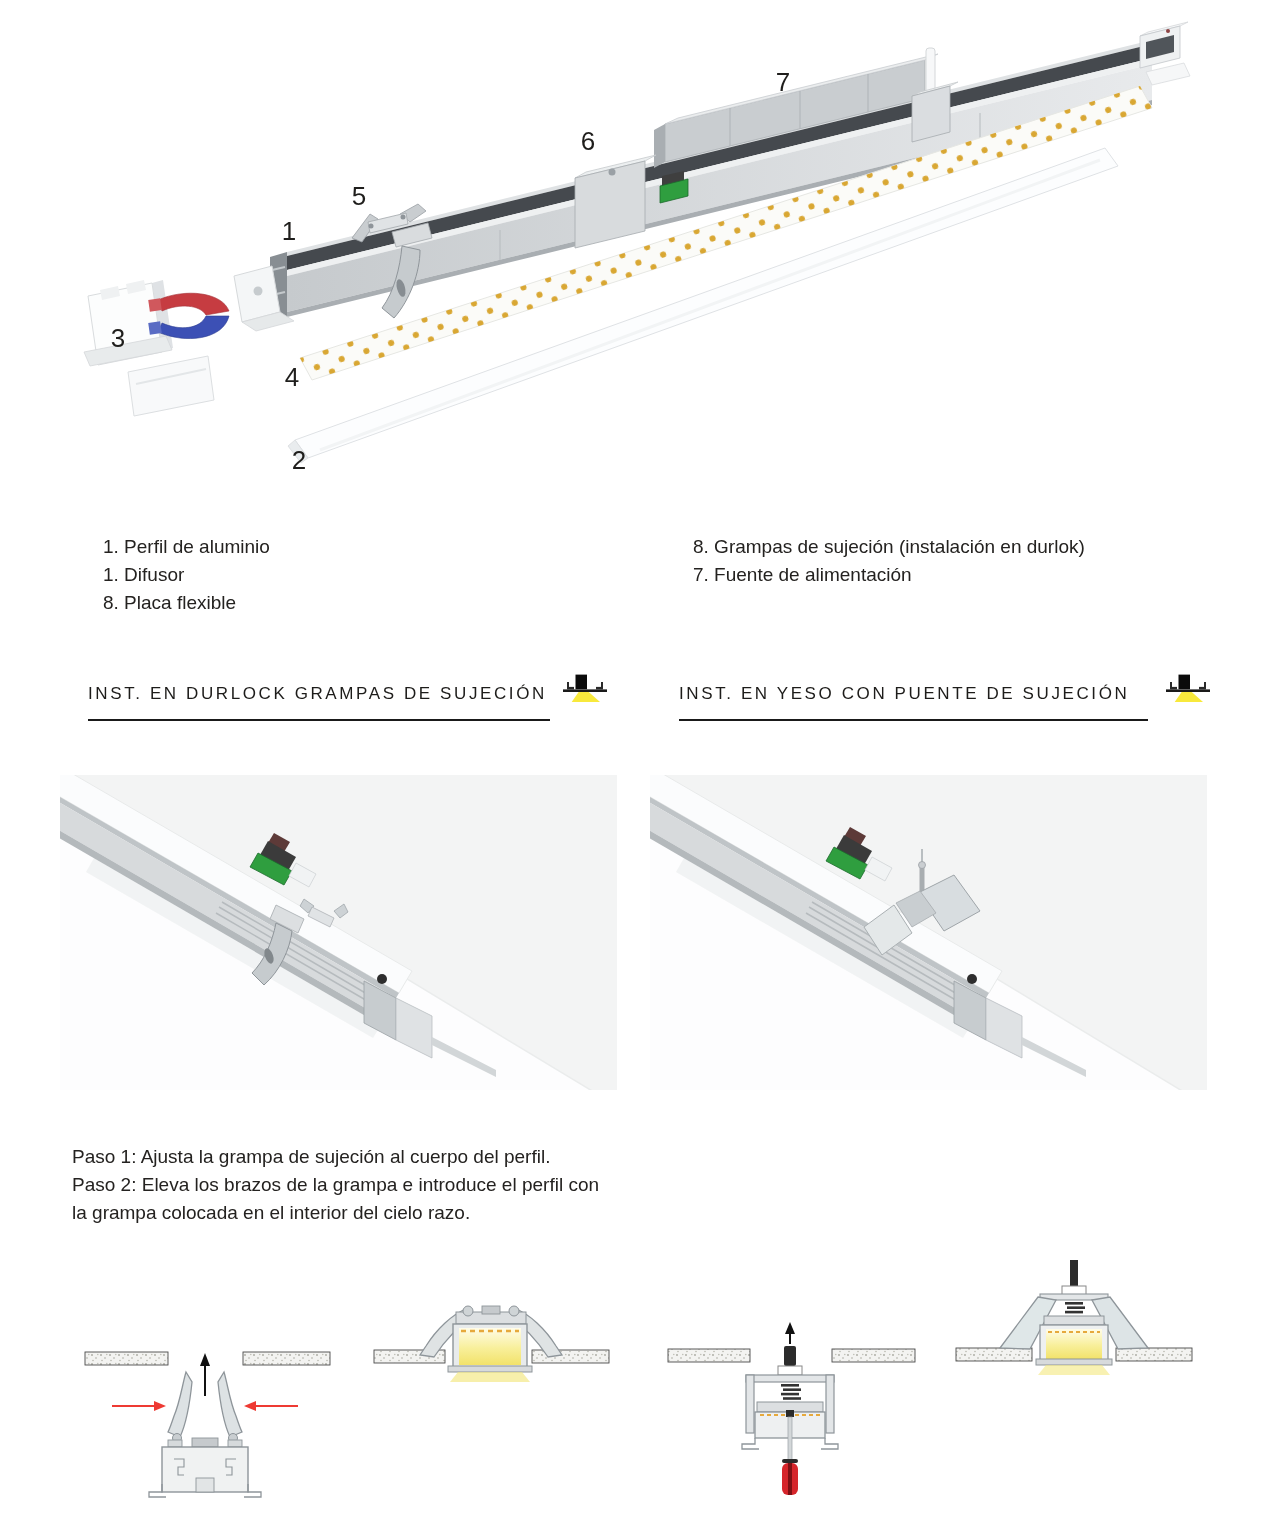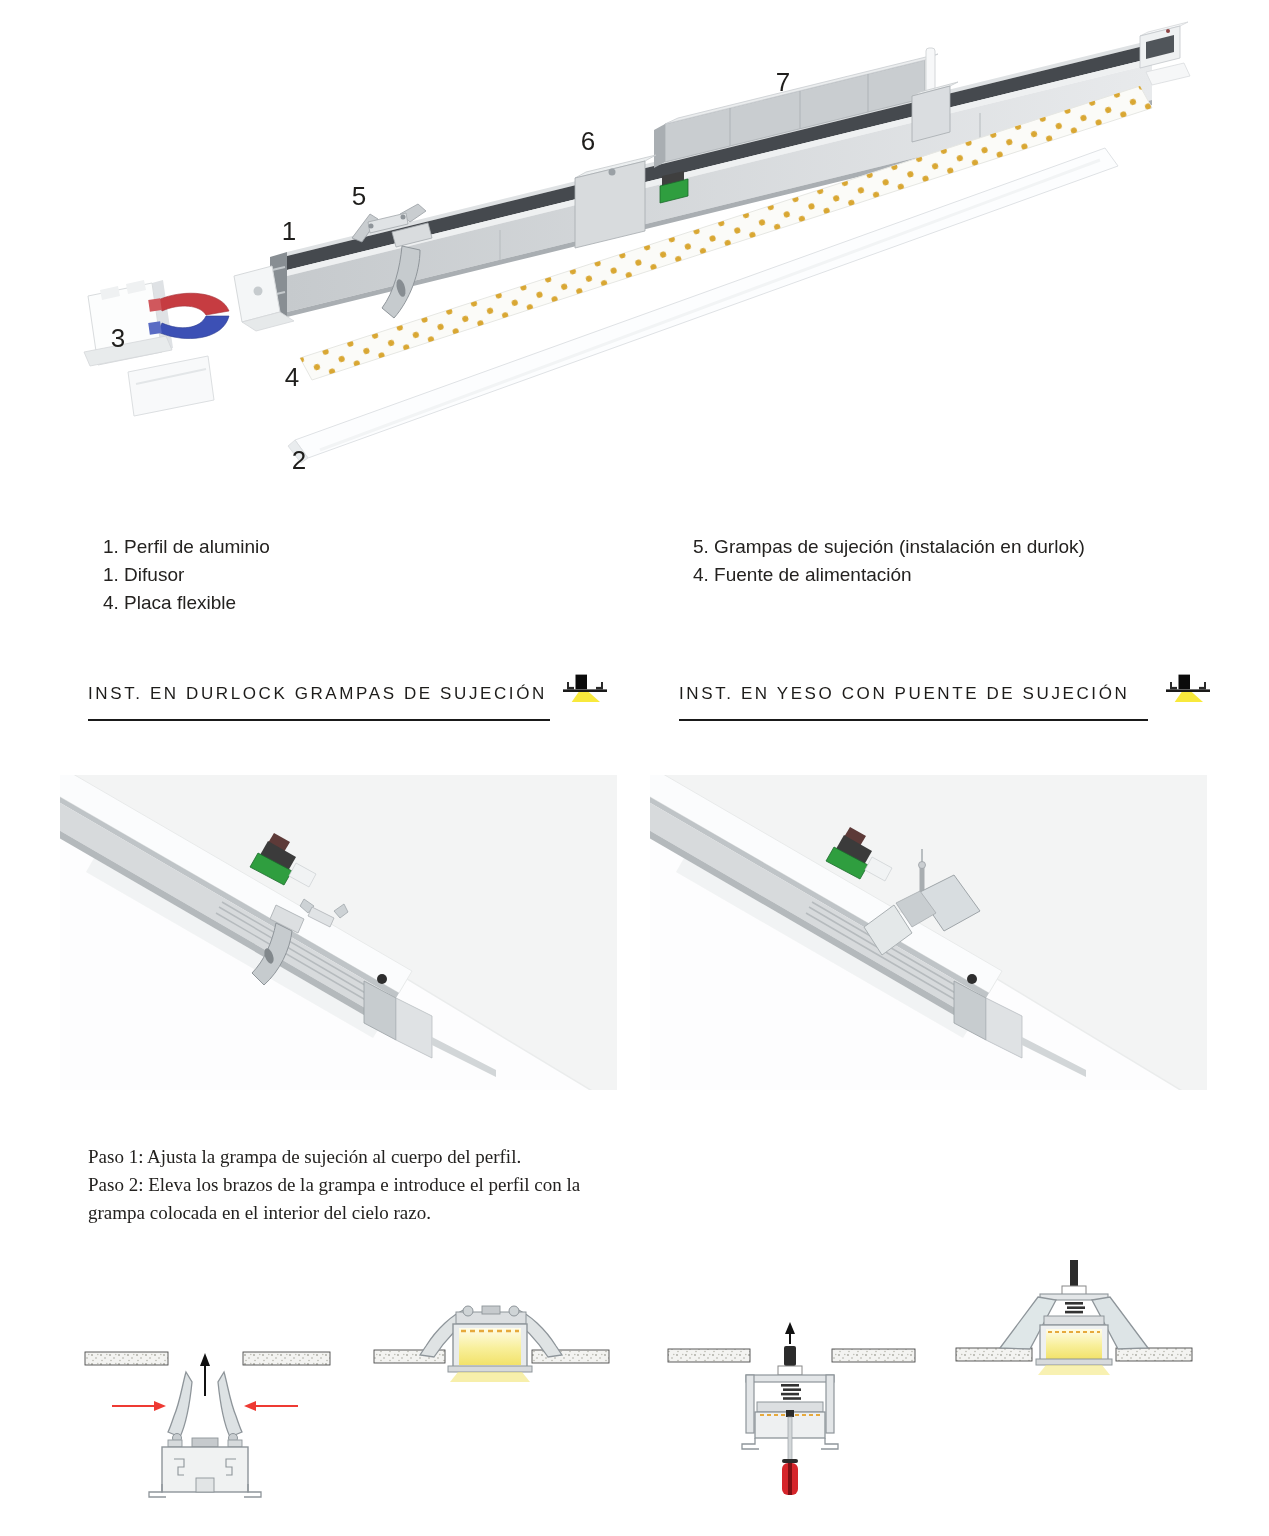--- a/index.html
+++ b/index.html
@@ -25,21 +25,21 @@
   .sec-header.left-h .lamp{left:474px;}
   .sec-header.right-h{left:679px;width:545px;}
   .sec-header.right-h .rule{width:469px;}
   .sec-header.right-h .lamp{left:486px;}
   
   .photo{position:absolute;top:775px;width:557px;height:315px;}
   .photo.left-p{left:60px;}
   .photo.right-p{left:650px;}
   
   .steps{position:absolute;top:1143px;font-size:19px;line-height:28px;color:#242220;}
-  .steps.left-s{left:88px;width:545px;font-family:Liberation Serif, serif;}
+  .steps.left-s{left:72px;width:545px;}
   .steps.right-s{left:678px;width:545px;}
   .steps span{display:block;}
   
   .num{font-family:"Liberation Sans","DejaVu Sans",sans-serif;font-size:26px;fill:#1f1e1c;}
 </style>
 </head>
 <body>
 
 <div class="page">
 
@@ -152,25 +152,25 @@
     <text class="num" x="118" y="347" text-anchor="middle">3</text>
     <text class="num" x="292" y="386" text-anchor="middle">4</text>
     <text class="num" x="359" y="205" text-anchor="middle">5</text>
     <text class="num" x="588" y="150" text-anchor="middle">6</text>
     <text class="num" x="783" y="91" text-anchor="middle">7</text>
   </svg>
 
   <ul class="parts-col left">
     <li>1. Perfil de aluminio</li>
     <li>1. Difusor</li>
-    <li>4. Placa flexible</li>
+    <li>8. Placa flexible</li>
   </ul>
   <ul class="parts-col right">
-    <li>5. Grampas de sujeción (instalación en durlok)</li>
-    <li>4. Fuente de alimentación</li>
+    <li>8. Grampas de sujeción (instalación en durlok)</li>
+    <li>7. Fuente de alimentación</li>
   </ul>
 
   <div class="sec-header right-h">
     <span class="title">INST. EN YESO CON PUENTE DE SUJECIÓN</span>
     <div class="rule"></div>
     <svg class="lamp" width="46" height="34" viewBox="0 0 46 34">
       <polygon points="16.8,19.8 26.5,19.8 38,30 9.7,30" fill="#f8e93c"></polygon>
       <rect x="13.5" y="2.6" width="11.5" height="14.6" fill="#0a0a0a"></rect>
       <rect x="5" y="10" width="2" height="7.4" fill="#2a2a2a"></rect>
       <rect x="6.8" y="14.9" width="5.2" height="2.5" fill="#2a2a2a"></rect>

